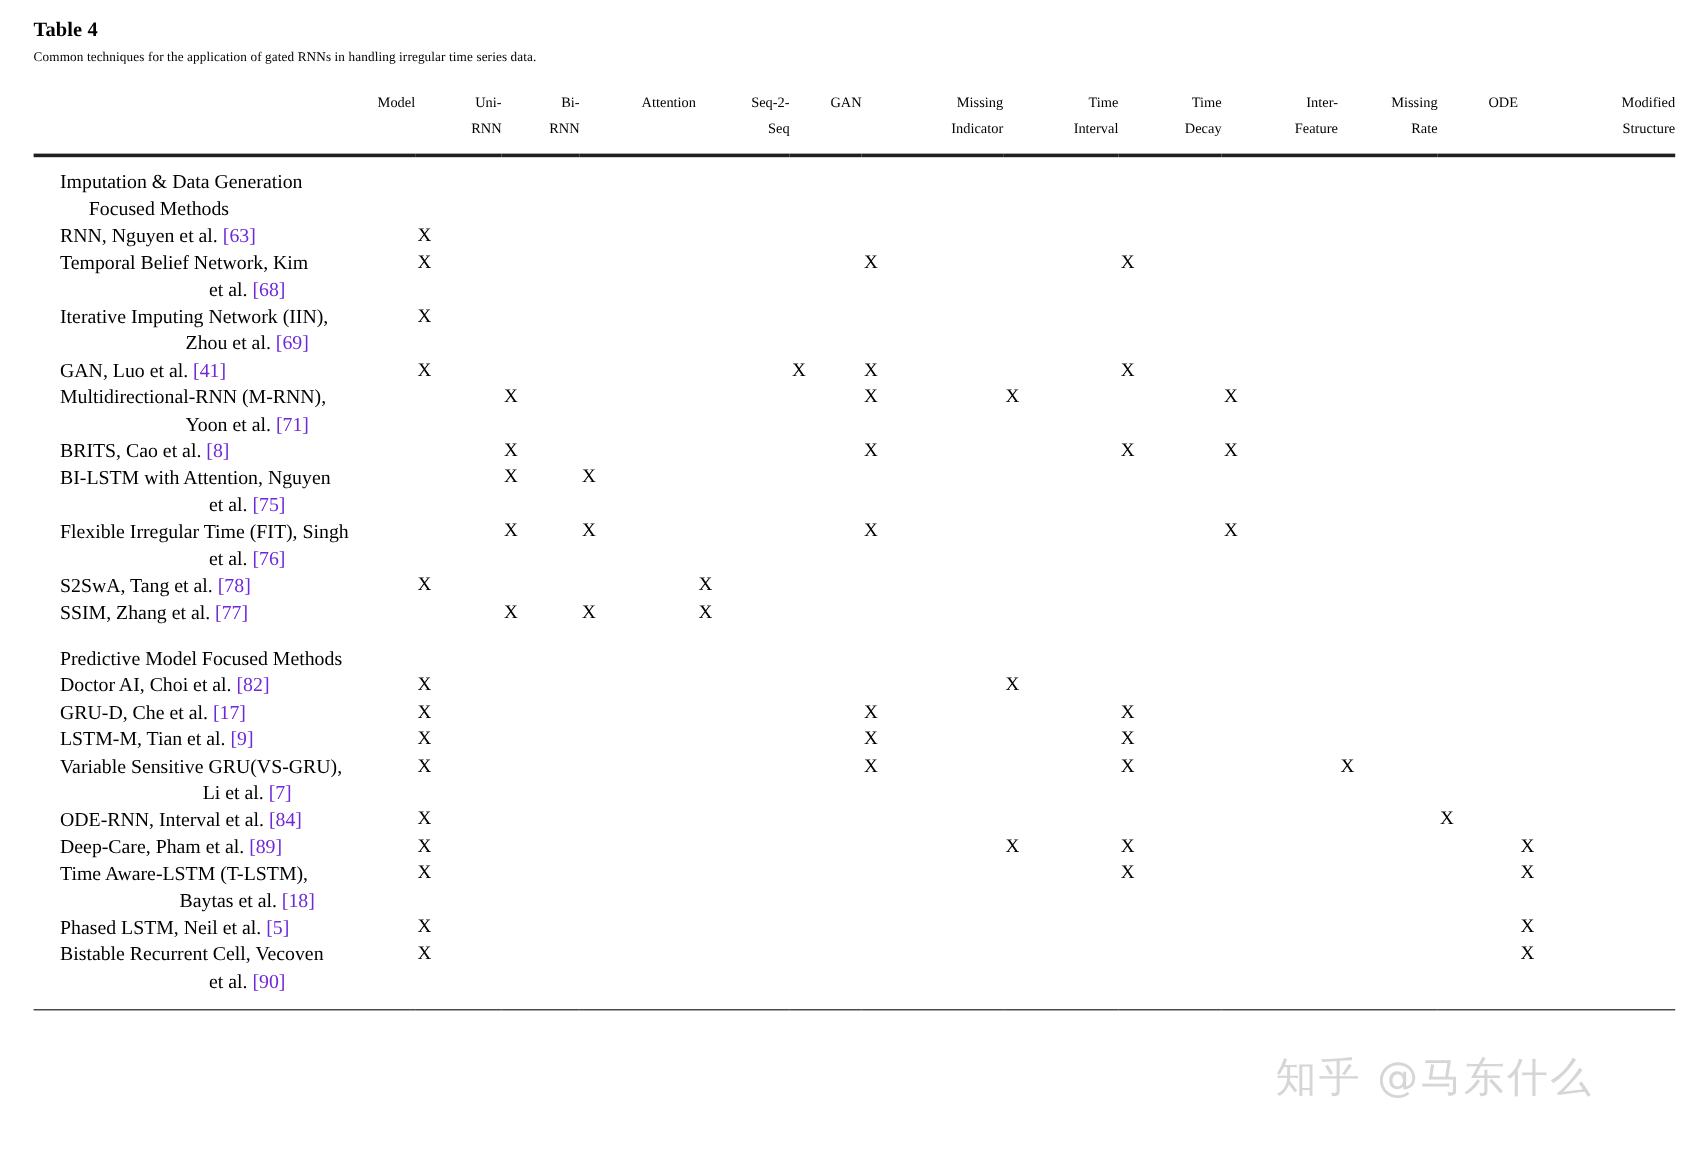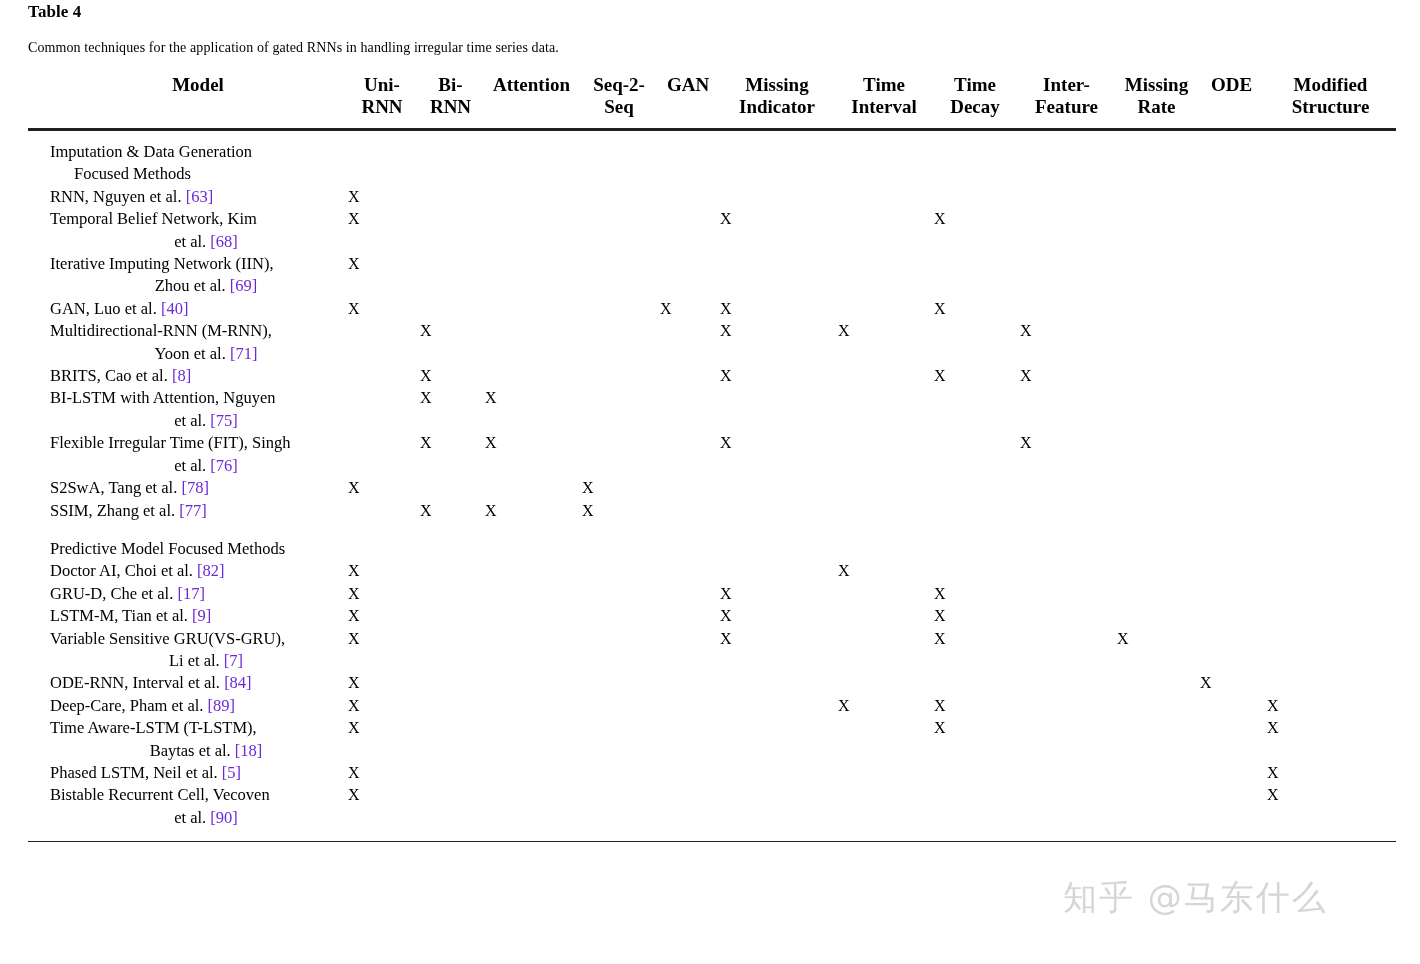--- a/index.html
+++ b/index.html
@@ -20,34 +20,34 @@
     position: relative;
     width: 1420px;
     height: 964px;
     padding: 0;
     box-sizing: border-box;
   }
 
   .caption-block {
     position: absolute;
     left: 28px;
-    top: 1px;
+    top: 14px;
     width: 1370px;
   }
   .table-number {
     font-weight: bold;
     font-size: 17px;
     line-height: 22px;
     letter-spacing: 0.1px;
   }
   .table-caption {
-    font-size: 14px;
+    font-size: 11px;
     line-height: 23px;
     letter-spacing: 0.1px;
-    margin-top: 13px;
+    margin-top: 1px;
   }
 
   .tbl-wrap {
     position: absolute;
     left: 28px;
     top: 66px;
     width: 1368px;
   }
 
   table.maintable {
@@ -73,24 +73,24 @@
   }
   .rule-bottom td {
     border-top: 1.8px solid #231f20;
     height: 0;
     padding: 0;
     font-size: 0;
     line-height: 0;
   }
 
   thead th {
-    font-weight: bold;
-    text-align: center;
+    font-weight: normal;
+    text-align: right;
     vertical-align: top;
-    font-size: 19px;
+    font-size: 12px;
     line-height: 22px;
     padding: 8px 0 10px 0;
     white-space: pre-line;
   }
   th.col-model { padding-left: 22px; }
 
   tbody td {
     vertical-align: top;
     font-size: 16.5px;
     line-height: 22.4px;
@@ -258,21 +258,21 @@
             <td class="mark-cell"></td>
             <td class="mark-cell"></td>
             <td class="mark-cell"></td>
             <td class="mark-cell"></td>
             <td class="mark-cell"></td>
             <td class="mark-cell"></td>
             <td class="mark-cell"></td>
             <td class="mark-cell"></td>
           </tr>
           <tr>
-            <td class="model-cell"><span>GAN, Luo et al. </span><span class="ref">[40]</span></td>
+            <td class="model-cell"><span>GAN, Luo et al. </span><span class="ref">[41]</span></td>
             <td class="mark-cell">X</td>
             <td class="mark-cell"></td>
             <td class="mark-cell"></td>
             <td class="mark-cell"></td>
             <td class="mark-cell">X</td>
             <td class="mark-cell">X</td>
             <td class="mark-cell"></td>
             <td class="mark-cell">X</td>
             <td class="mark-cell"></td>
             <td class="mark-cell"></td>

